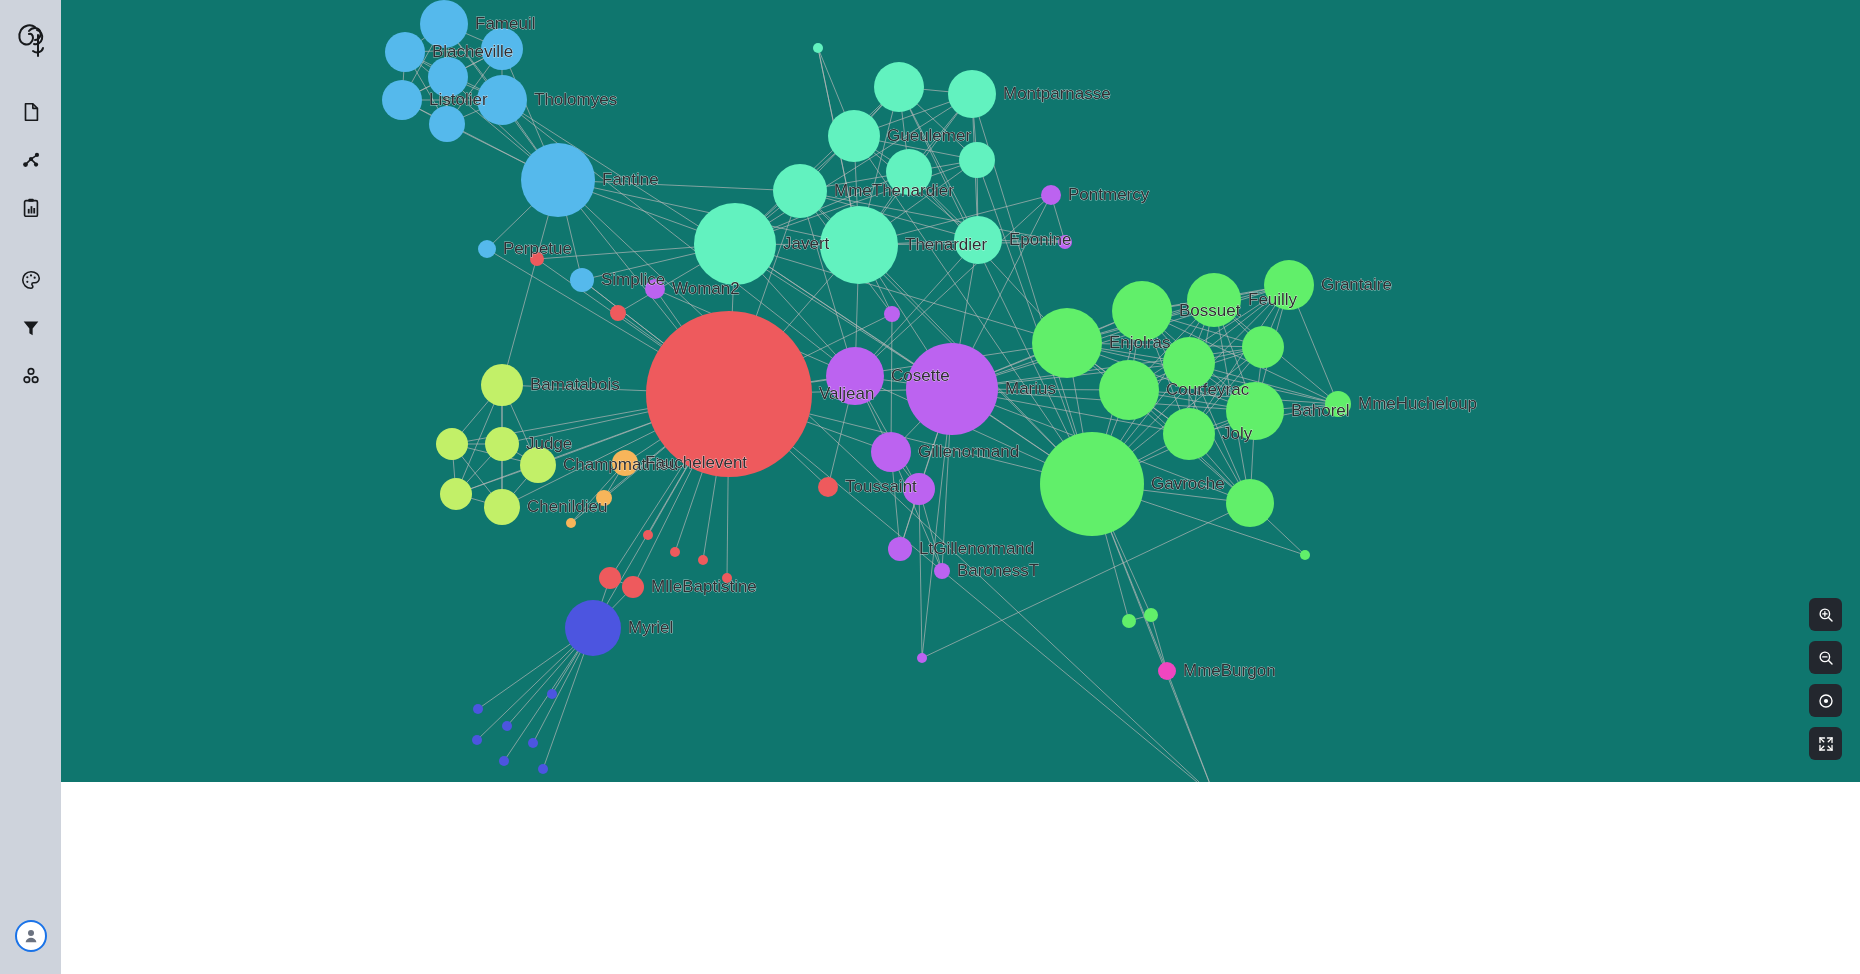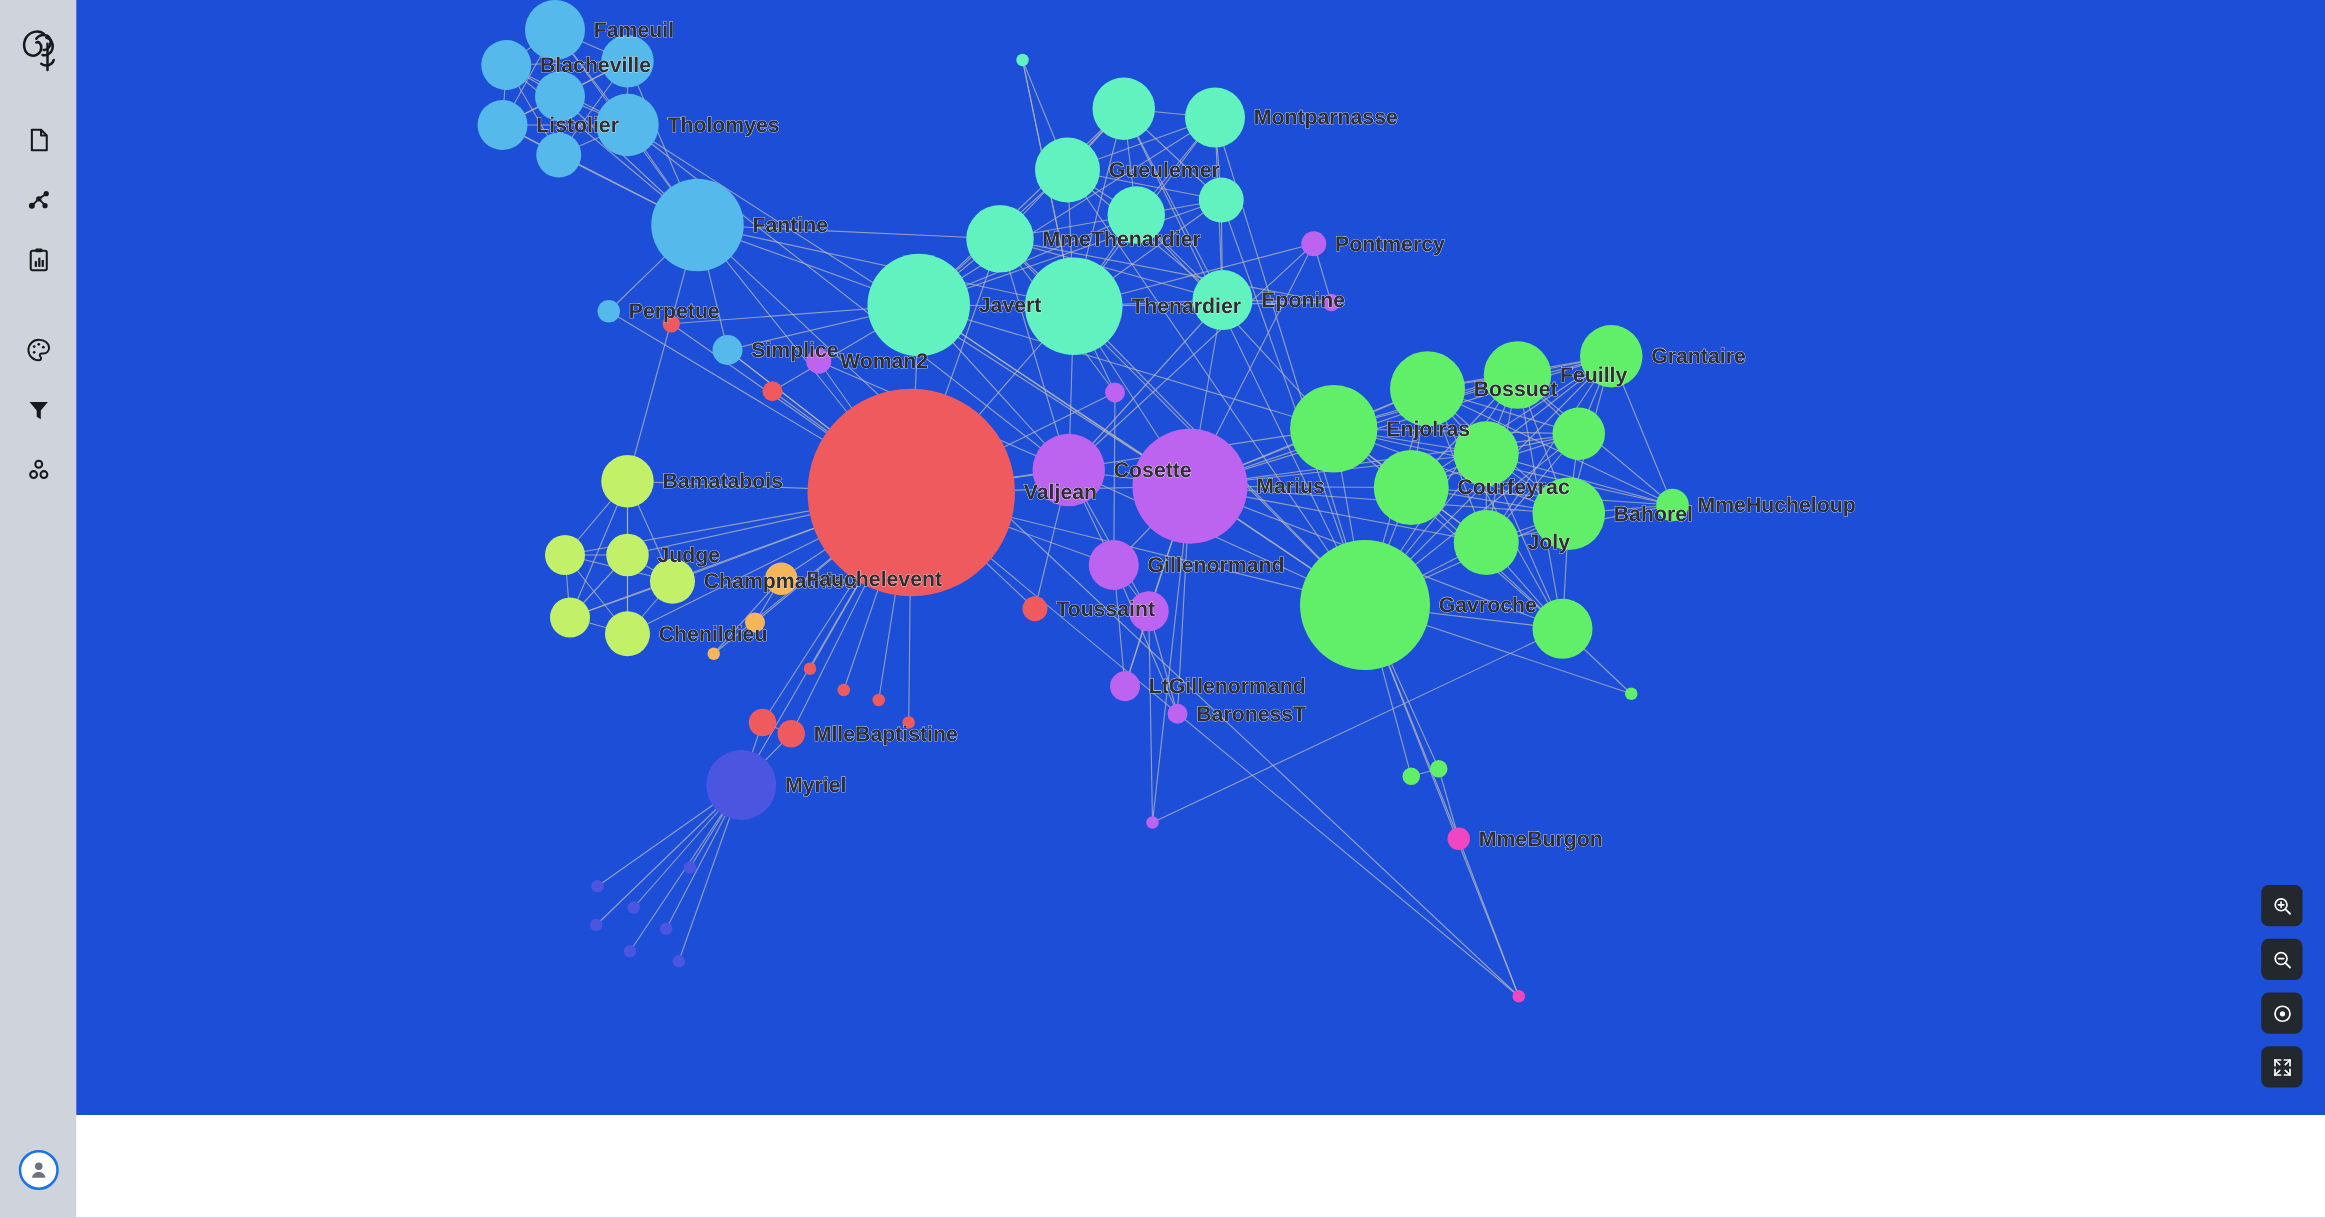--- a/index.html
+++ b/index.html
@@ -38,22 +38,22 @@
   .avatar {
     width: 32px; height: 32px; border-radius: 50%;
     background: #ffffff; border: 2px solid #1a73e8;
     display: flex; align-items: center; justify-content: center;
     cursor: pointer;
   }
 
   
   #canvas {
     position: absolute; left: 61px; top: 0;
-    width: 1799px; height: 892px;
-    background: #1d4ed8; overflow: hidden; font-weight: bold;
+    width: 1799px; height: 782px;
+    background: #0f766e; overflow: hidden;
   }
   #graph-svg { position: absolute; left: 0; top: 0; width: 1799px; height: 974px; }
   .node { cursor: pointer; }
   .edge { stroke: #b9b9b9; stroke-width: 0.9; fill: none; opacity: .75; }
   .node-label {
     font-family: "Liberation Sans", sans-serif;
     font-size: 17px; fill: #2f2f33;
     dominant-baseline: middle;
     pointer-events: none;
     paint-order: stroke;

